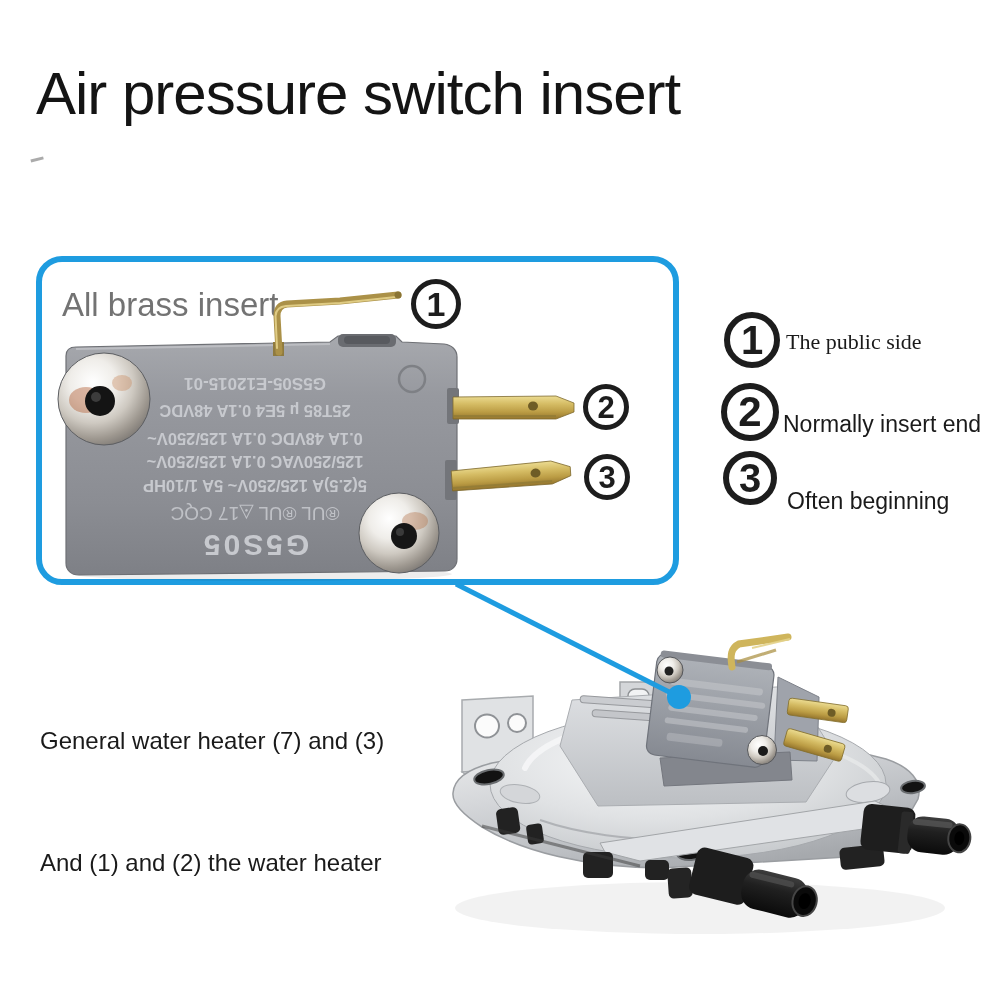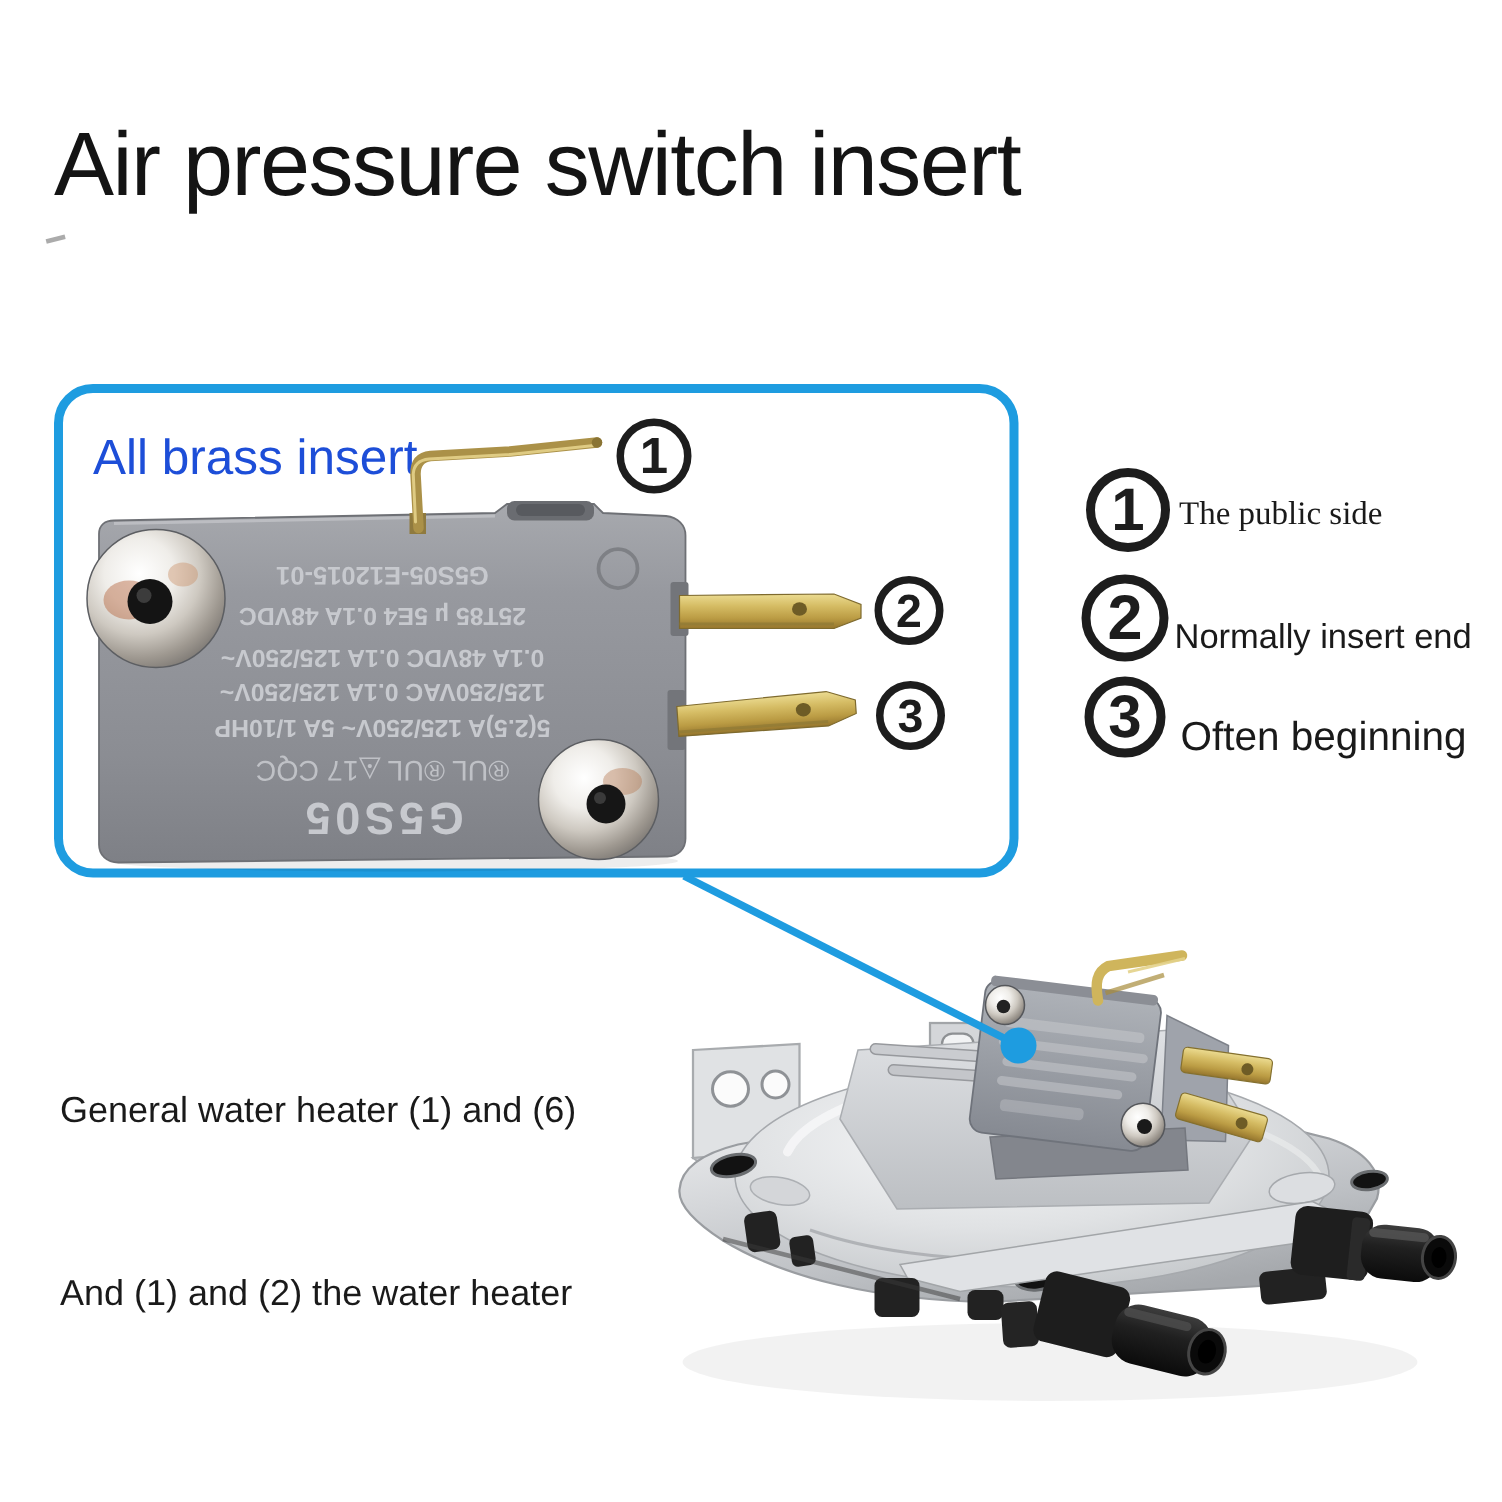--- a/index.html
+++ b/index.html
@@ -1,25 +1,25 @@
 <!DOCTYPE html>
 <html style="--accent: #1E9CE0;"><head>
 <meta charset="utf-8">
 <style>
   html,body{margin:0;padding:0;background:#fff;}
   .canvas{position:relative;width:1001px;height:1001px;background:#ffffff;
           font-family:"Liberation Sans",sans-serif;overflow:hidden;color:#161616;}
   .abs{position:absolute;}
   .title{left:36px;top:64px;font-size:60px;line-height:1;letter-spacing:-1px;
-         font-weight:400;white-space:nowrap;color:#141414;margin-top:16px;}
+         font-weight:400;white-space:nowrap;color:#141414;}
   .artifact{left:30px;top:153px;width:13px;height:5px;border-bottom:3px solid #8f8f8f;
             transform:rotate(-14deg);opacity:.75;}
   .callout-box{left:36px;top:256px;width:631px;height:317px;background:#fff;
                border:6px solid var(--accent,#1E9CE0);border-radius:26px;}
-  .box-label{left:20px;top:26px;font-size:33px;line-height:1;white-space:nowrap;color:#1d4ed8;}
+  .box-label{left:20px;top:26px;font-size:33px;line-height:1;white-space:nowrap;color:#737373;}
   .num-circle{display:flex;align-items:center;justify-content:center;border-radius:50%;
               border:5px solid #1d1d1d;font-weight:700;color:#1d1d1d;box-sizing:border-box;
               background:transparent;line-height:1;}
   .legend-label{line-height:1.05;white-space:nowrap;color:#1a1a1a;}
   .note{font-size:24px;line-height:1.1;white-space:nowrap;color:#1a1a1a;}
   svg text{font-family:"Liberation Sans",sans-serif;}
   .overlay-svg{left:0;top:0;}
 </style>
 </head>
 <body>
@@ -288,18 +288,18 @@
   <div class="abs legend-label" style="left:786px;top:330px;font-size:22px;font-family:Liberation Serif, serif;">The public side</div>
 
   <div class="abs num-circle" style="left:721px;top:383px;width:58px;height:58px;font-size:42px;border-width:6px;">
       <span>2</span>
     </div>
   <div class="abs legend-label" style="left:783px;top:412px;font-size:23px;">Normally insert end</div>
 
   <div class="abs num-circle" style="left:723px;top:451px;width:54px;height:54px;font-size:40px;border-width:6px;">
       <span>3</span>
     </div>
-  <div class="abs legend-label" style="left:787px;top:477px;font-size:27px;">Often beginning</div>
-
-  <div class="abs note" style="left:40px;top:728px;">General water heater (1) and (6)</div>
+  <div class="abs legend-label" style="left:787px;top:489px;font-size:23px;">Often beginning</div>
+
+  <div class="abs note" style="left:40px;top:728px;">General water heater (7) and (3)</div>
   <div class="abs note" style="left:40px;top:822px;margin-top:28px;">And (1) and (2) the water heater</div>
 
 </div>
 
 </body></html>

